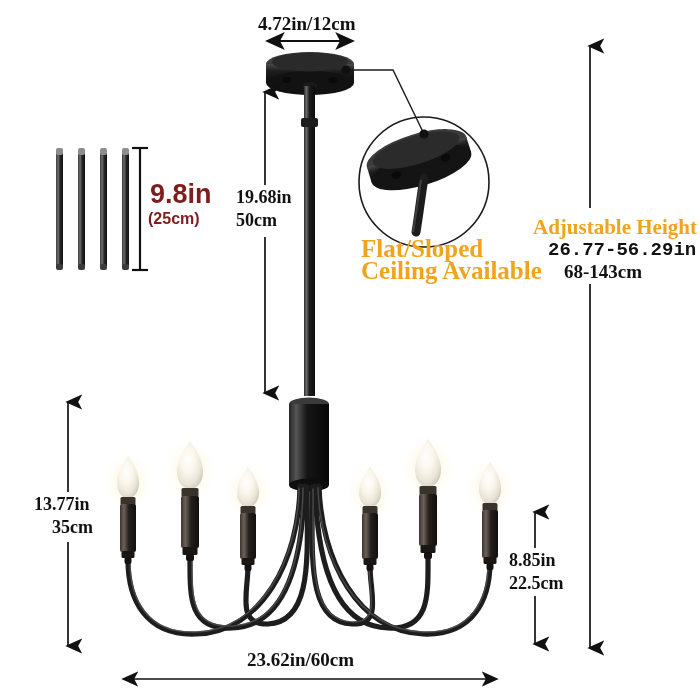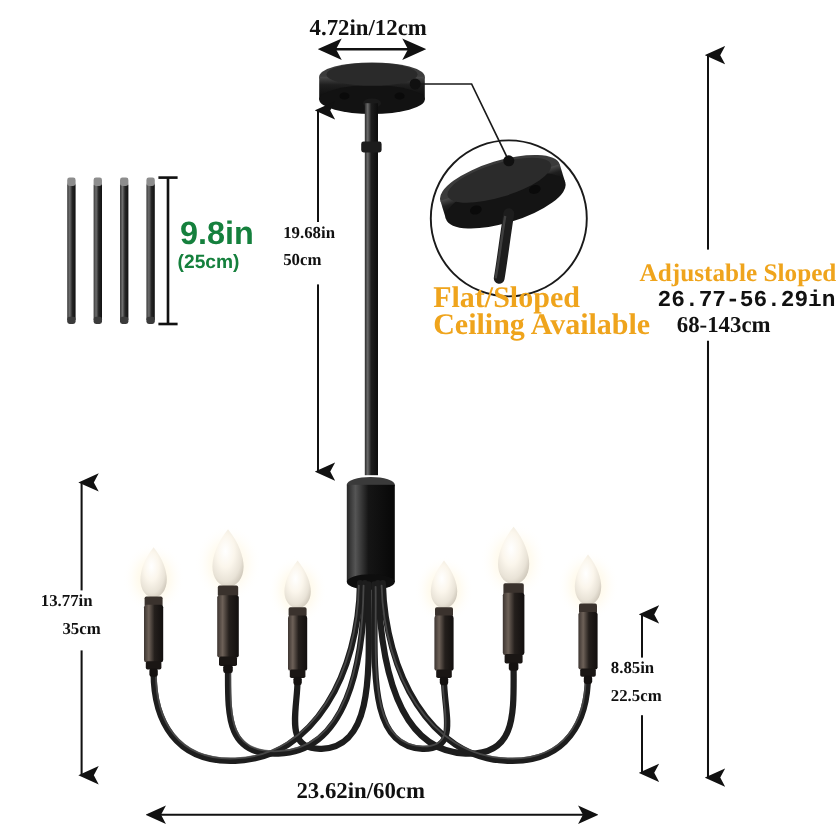--- a/index.html
+++ b/index.html
@@ -7,24 +7,24 @@
     width:700px;height:700px;
     background:#ffffff;
     font-family:"Liberation Serif", serif;
     overflow:hidden;
     position:relative;
   }
   #stage{position:absolute;left:0;top:0;width:575px;height:700px;}
   svg.layer{position:absolute;left:0;top:0;width:700px;height:700px;}
   .lbl{position:absolute;white-space:pre;line-height:1.06;}
   .serif-bold{font-family:"Liberation Serif", serif;font-weight:bold;color:#111111;}
-  .sans-bold{font-family:"Liberation Sans", sans-serif;font-weight:bold;color:#15803d;}
+  .sans-bold{font-family:"Liberation Sans", sans-serif;font-weight:bold;color:#7f1d1d;}
   .orange{color:#EFA41C;}
   .t-dim-top{font-size:19px;}
-  .t-dim-mid{font-size:14px;}
+  .t-dim-mid{font-size:18px;}
   .t-rod{font-size:27px;}
   .t-rod2{font-size:16px;}
   .t-adj-head{font-size:21px;}
   .t-adj-body{font-size:19px;}
   .t-callout{font-size:25px;}
   .t-bottom{font-size:19px;}
 </style>
 </head>
 <body>
 
@@ -263,21 +263,21 @@
 
   <div class="lbl sans-bold t-rod" style="left:150px;top:180px;">9.8in</div>
   <div class="lbl sans-bold t-rod2" style="left:148px;top:211px;">(25cm)</div>
 
   <div class="lbl serif-bold t-dim-mid" style="left:236px;top:188px;">19.68in</div>
   <div class="lbl serif-bold t-dim-mid" style="left:236px;top:211px;">50cm</div>
 
   <div class="lbl serif-bold t-callout orange" style="left:361px;top:236px;">Flat/Sloped</div>
   <div class="lbl serif-bold t-callout orange" style="left:361px;top:258px;">Ceiling Available</div>
 
-  <div class="lbl serif-bold t-adj-head orange" style="left:533px;top:216px;">Adjustable Sloped</div>
+  <div class="lbl serif-bold t-adj-head orange" style="left:533px;top:216px;">Adjustable Height</div>
   <div class="lbl serif-bold t-adj-body" style="left:548px;top:240px;font-family:Liberation Mono, monospace;">26.77-56.29in</div>
   <div class="lbl serif-bold t-adj-body" style="left:564px;top:262px;">68-143cm</div>
 
   <div class="lbl serif-bold t-dim-mid" style="left:34px;top:495px;">13.77in</div>
   <div class="lbl serif-bold t-dim-mid" style="left:52px;top:518px;">35cm</div>
 
   <div class="lbl serif-bold t-dim-mid" style="left:509px;top:551px;">8.85in</div>
   <div class="lbl serif-bold t-dim-mid" style="left:509px;top:574px;">22.5cm</div>
 
   <div class="lbl serif-bold t-bottom" style="left:247px;top:650px;">23.62in/60cm</div>

